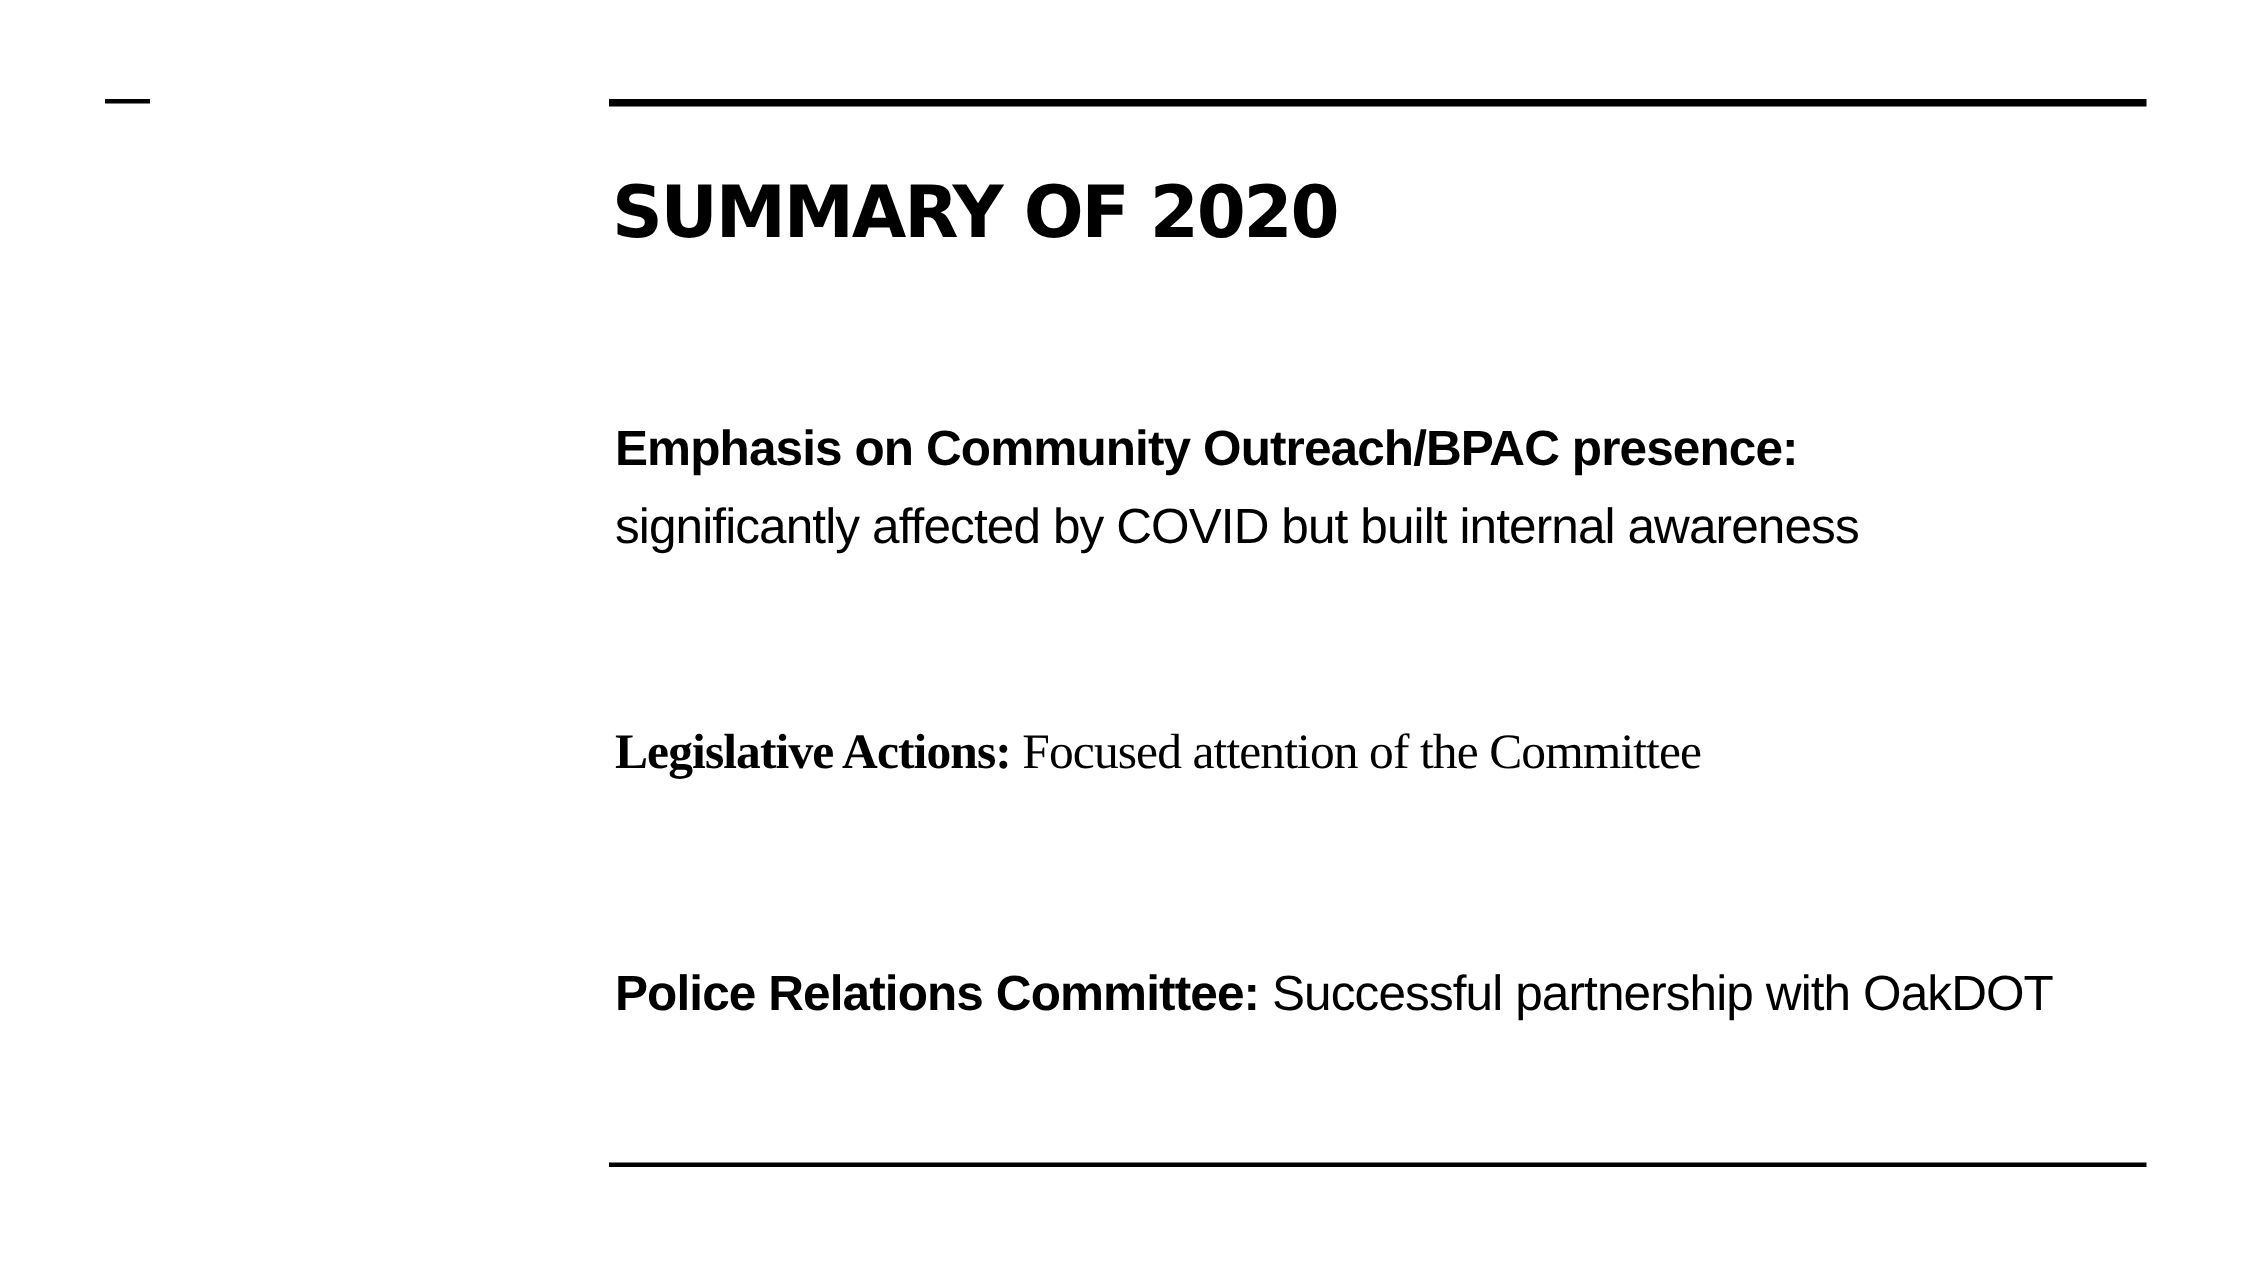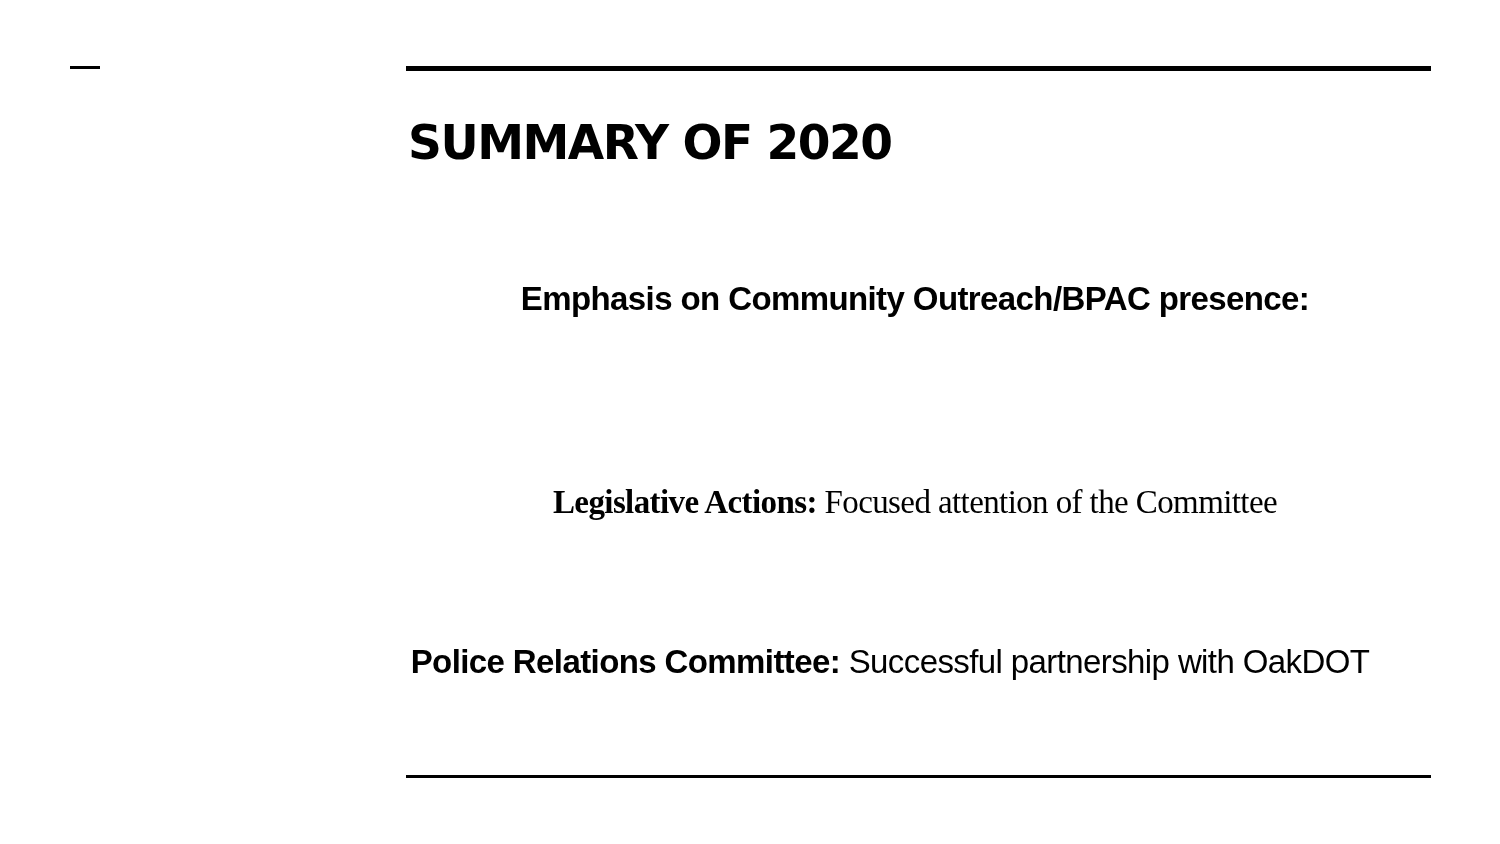--- a/index.html
+++ b/index.html
@@ -55,36 +55,35 @@
     }
     .item {
       position: absolute;
       left: 410px;
       width: 1010px;
       margin: 0;
       font-family: "Liberation Sans", sans-serif;
       font-size: 33px;
       line-height: 52px;
       letter-spacing: -0.6px;
-      text-align: center;
     }
     .item .lead {
       font-weight: bold;
     }
     .item-1 { top: 273px; }
     .item-2 { top: 476px; font-family: Liberation Serif, serif; }
     .item-3 { top: 636px; width: 960px; }
   </style>
 </head>
 <body>
 
 <div class="dash"></div>
 <div class="rule-top"></div>
 
 <h1 class="title">SUMMARY OF 2020</h1>
 
-<p class="item item-1"><span class="lead">Emphasis on Community Outreach/BPAC presence:</span><br></p>
+<p class="item item-1"><span class="lead">Emphasis on Community Outreach/BPAC presence:</span><br><span>significantly affected by COVID but built internal awareness</span></p>
 
 <p class="item item-2"><span class="lead">Legislative Actions:</span><span> </span><span>Focused attention of the Committee</span></p>
 
 <p class="item item-3"><span class="lead">Police Relations Committee:</span><span> </span><span>Successful partnership with OakDOT</span></p>
 
 <div class="rule-bottom"></div>
 
 </body></html>

